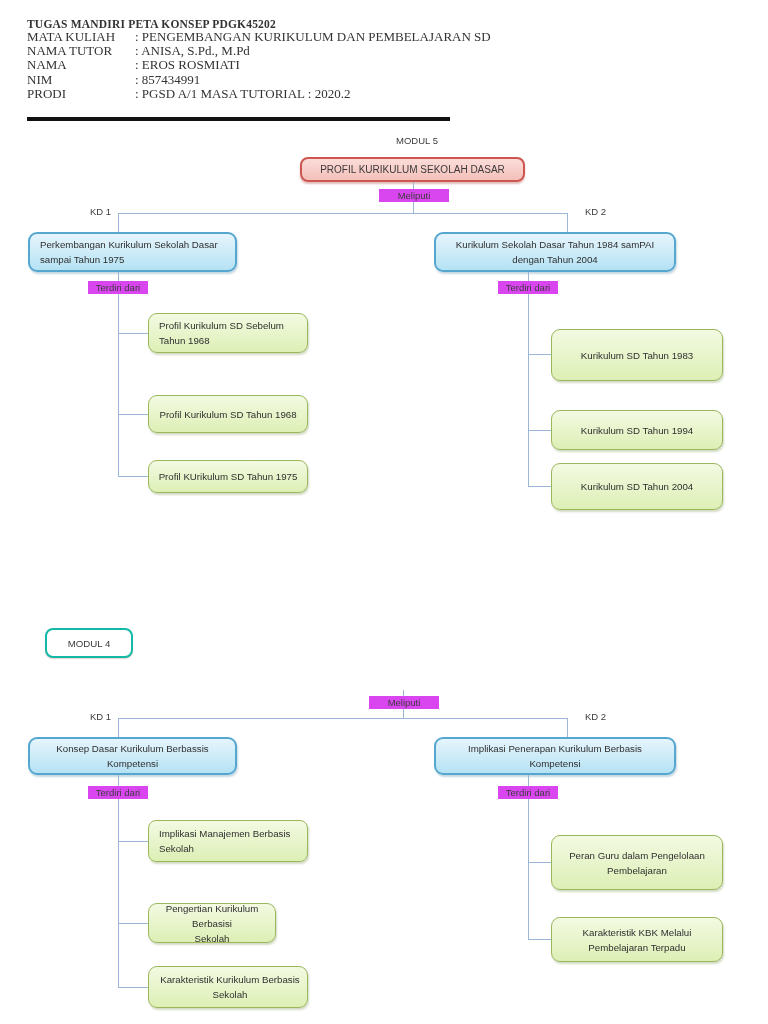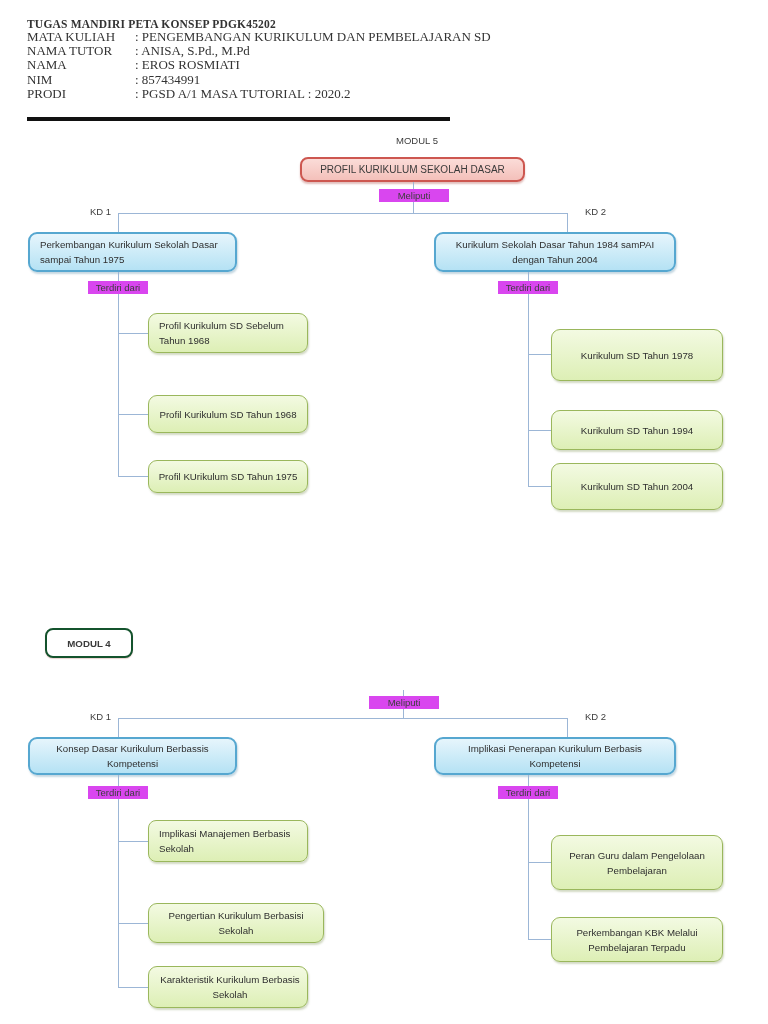--- a/index.html
+++ b/index.html
@@ -34,23 +34,23 @@
     background:linear-gradient(#e6f5fc,#b5e2f4);
     border:2px solid #56a7d0;
     box-shadow:1px 2px 2px rgba(90,140,170,.35);
   }
   .child{
     background:linear-gradient(#f3fae2,#ddefb5);
     border:1.5px solid #9ab75c;
     box-shadow:1px 2px 2px rgba(130,150,90,.35);
   }
   .badge{
-    background:#ffffff;border:2px solid #14532d;border-radius:8px;
+    background:#ffffff;border:2px solid #14b8a6;border-radius:8px;
     box-shadow:0 1px 1px rgba(170,70,64,.25);
-    font-size:9.7px;color:#3a3a3a;font-weight:bold;
+    font-size:9.7px;color:#3a3a3a;
   }
 </style>
 </head>
 <body>
 
 <div class="page">
 
   <div class="hdr">
     <div class="hdr-title">TUGAS MANDIRI PETA KONSEP  PDGK45202</div>
     <div class="hdr-row">
@@ -112,21 +112,21 @@
     <span>Profil KUrikulum SD Tahun  1975</span>
   </div>
 
   <div class="cl" style="left:528px;top:272px;width:1px;height:214px;"></div>
   <div class="sl mask" style="left:498px;top:281px;width:60px;">Terdiri dari</div>
   <div class="cl" style="left:528px;top:354px;width:23px;height:1px;"></div>
   <div class="cl" style="left:528px;top:430px;width:23px;height:1px;"></div>
   <div class="cl" style="left:528px;top:486px;width:23px;height:1px;"></div>
 
   <div class="node child center" style="left:551px;top:329px;width:172px;height:52px;">
-    <span>Kurikulum SD Tahun 1978</span>
+    <span>Kurikulum SD Tahun 1983</span>
   </div>
   <div class="node child center" style="left:551px;top:410px;width:172px;height:40px;">
     <span>Kurikulum SD Tahun 1994</span>
   </div>
   <div class="node child center" style="left:551px;top:463px;width:172px;height:47px;">
     <span>Kurikulum SD Tahun 2004</span>
   </div>
 
   <div class="node badge center" style="left:45px;top:628px;width:88px;height:30px;">
     <span>MODUL 4</span>
@@ -154,36 +154,36 @@
   <div class="cl" style="left:118px;top:775px;width:1px;height:212px;"></div>
   <div class="sl mask" style="left:88px;top:786px;width:60px;">Terdiri dari</div>
   <div class="cl" style="left:118px;top:841px;width:30px;height:1px;"></div>
   <div class="cl" style="left:118px;top:923px;width:30px;height:1px;"></div>
   <div class="cl" style="left:118px;top:987px;width:30px;height:1px;"></div>
 
   <div class="node child leftal" style="left:148px;top:820px;width:160px;height:42px;border-radius:8px;">
     <span>Implikasi Manajemen Berbasis</span>
     <span>Sekolah</span>
   </div>
-  <div class="node child center" style="left:148px;top:903px;width:176px;height:40px;">
+  <div class="node child center" style="left:148px;top:903px;width:128px;height:40px;">
     <span>Pengertian Kurikulum Berbasisi</span>
     <span>Sekolah</span>
   </div>
   <div class="node child leftal" style="left:148px;top:966px;width:160px;height:42px;text-align:center;">
     <span>Karakteristik Kurikulum Berbasis</span>
     <span>Sekolah</span>
   </div>
 
   <div class="cl" style="left:528px;top:775px;width:1px;height:164px;"></div>
   <div class="sl mask" style="left:498px;top:786px;width:60px;">Terdiri dari</div>
   <div class="cl" style="left:528px;top:862px;width:23px;height:1px;"></div>
   <div class="cl" style="left:528px;top:939px;width:23px;height:1px;"></div>
 
   <div class="node child center" style="left:551px;top:835px;width:172px;height:55px;">
     <span>Peran Guru dalam Pengelolaan</span>
     <span>Pembelajaran</span>
   </div>
   <div class="node child center" style="left:551px;top:917px;width:172px;height:45px;">
-    <span>Perkembangan KBK Melalui</span>
+    <span>Karakteristik KBK Melalui</span>
     <span>Pembelajaran Terpadu</span>
   </div>
 
 </div>
 
 </body></html>

